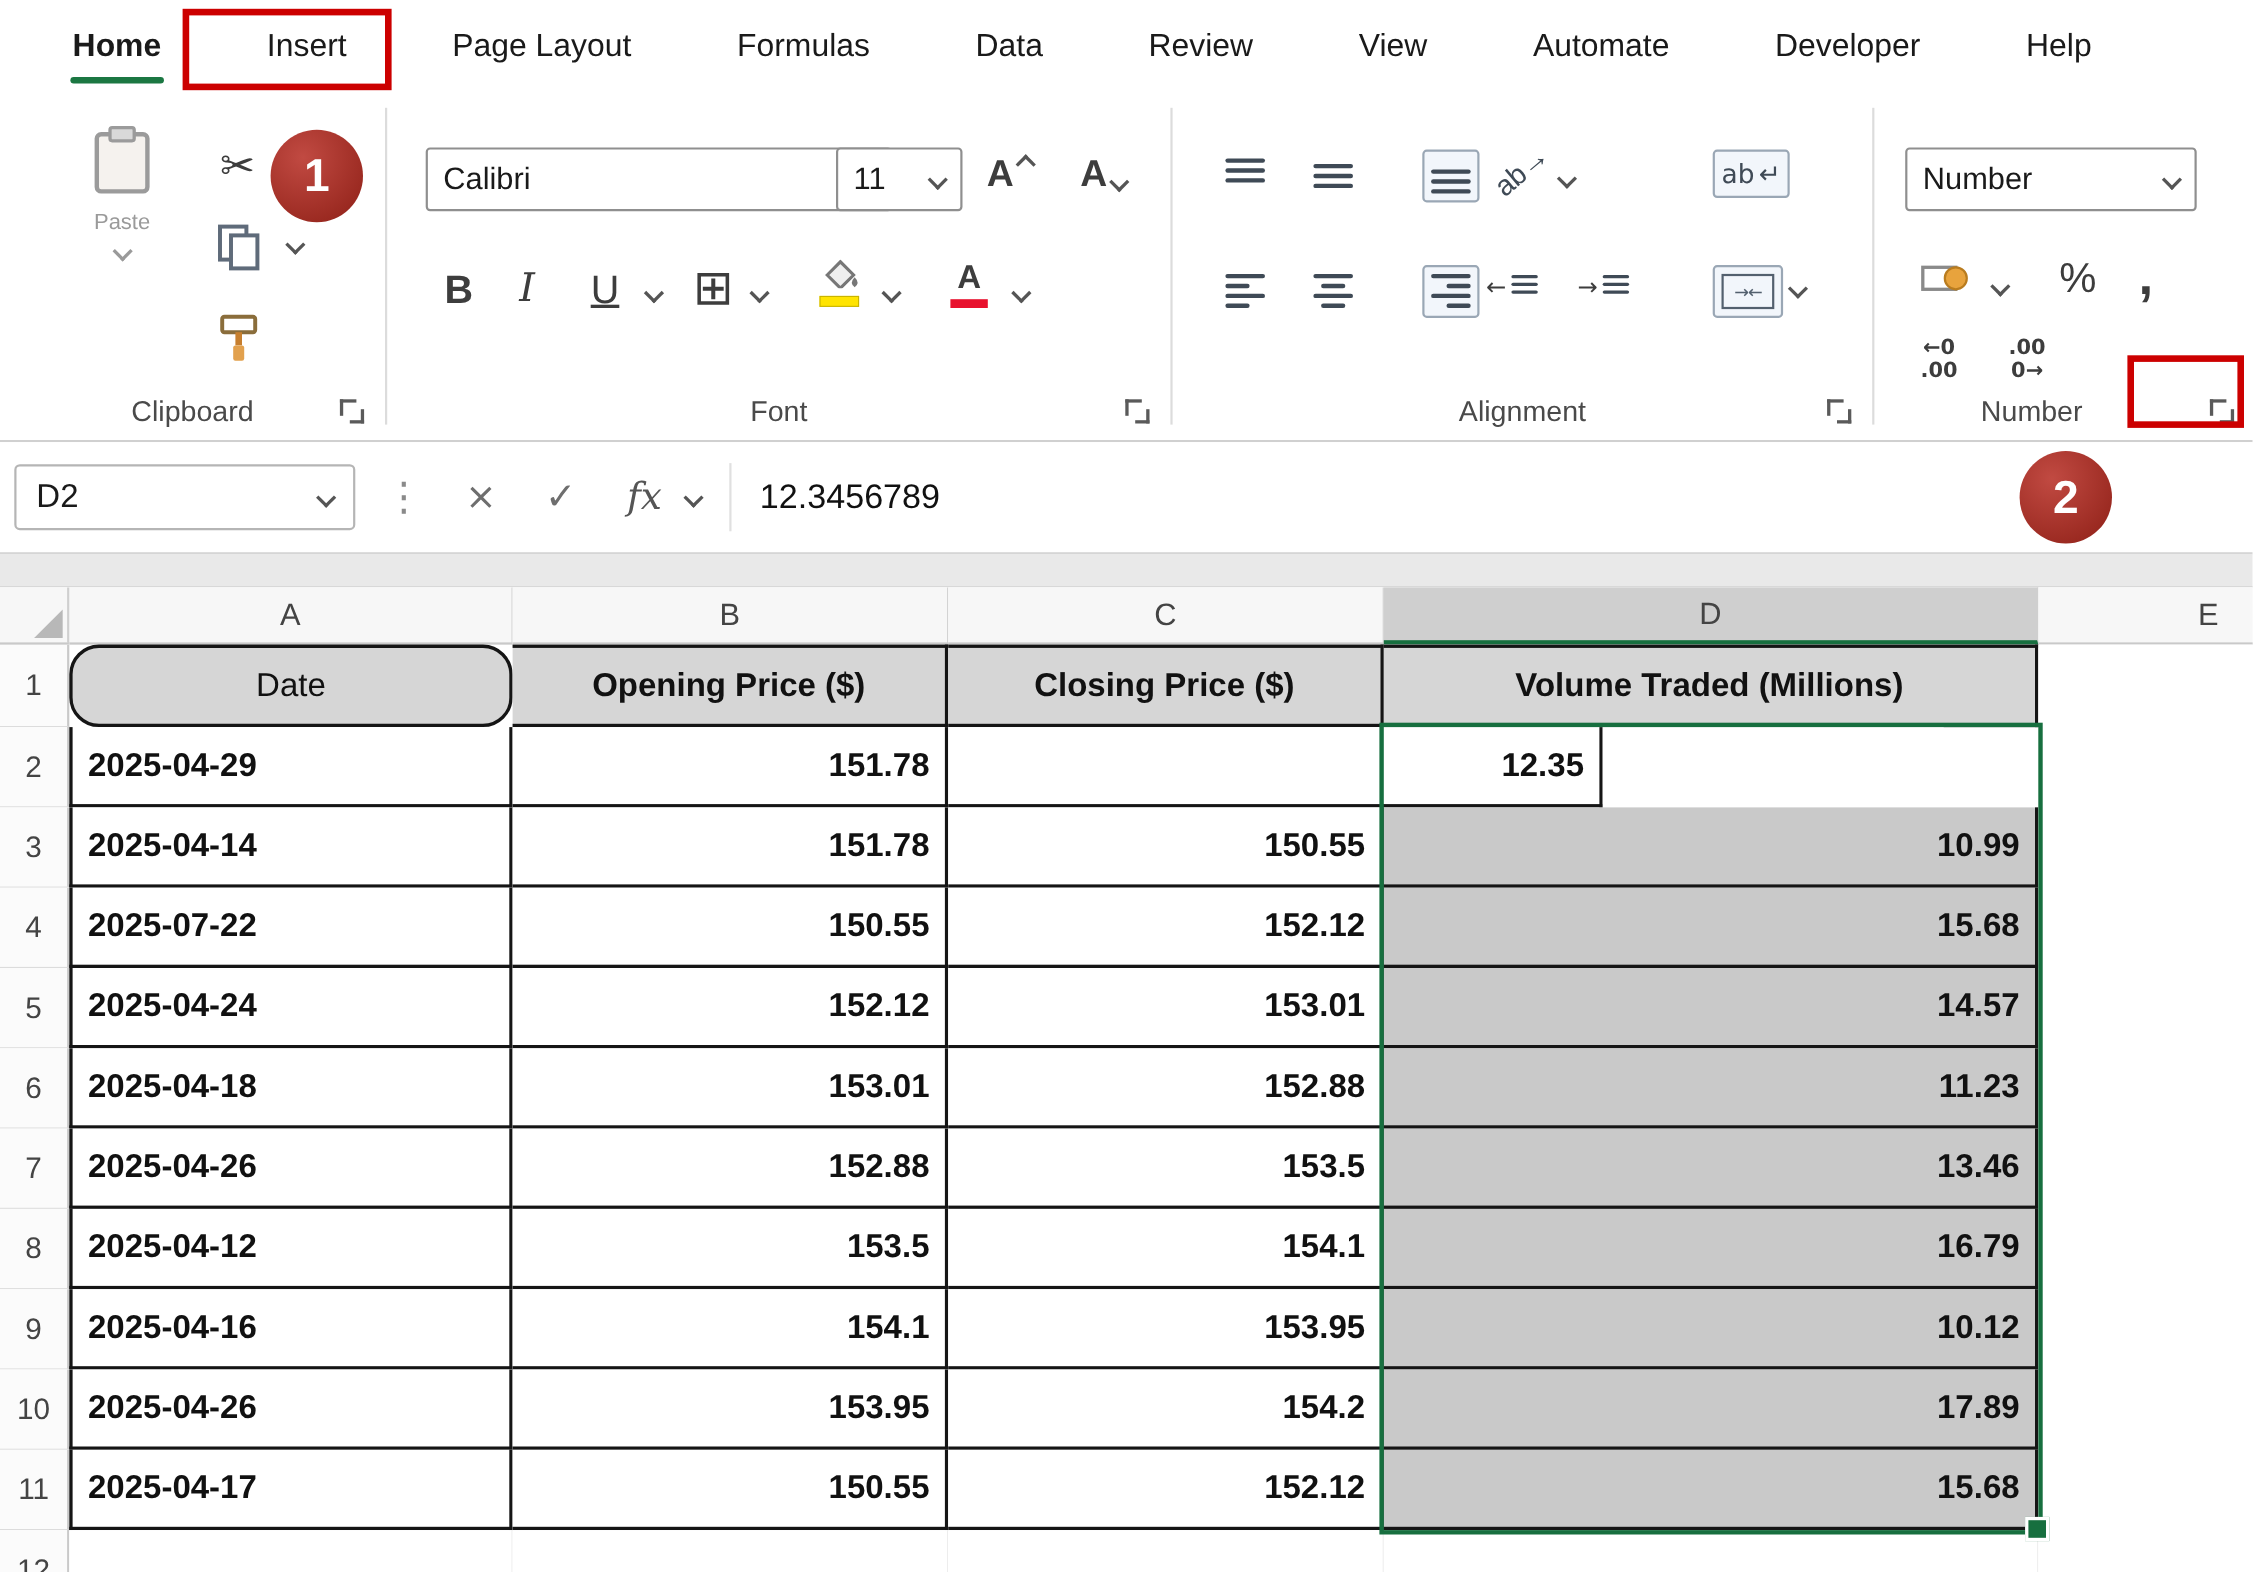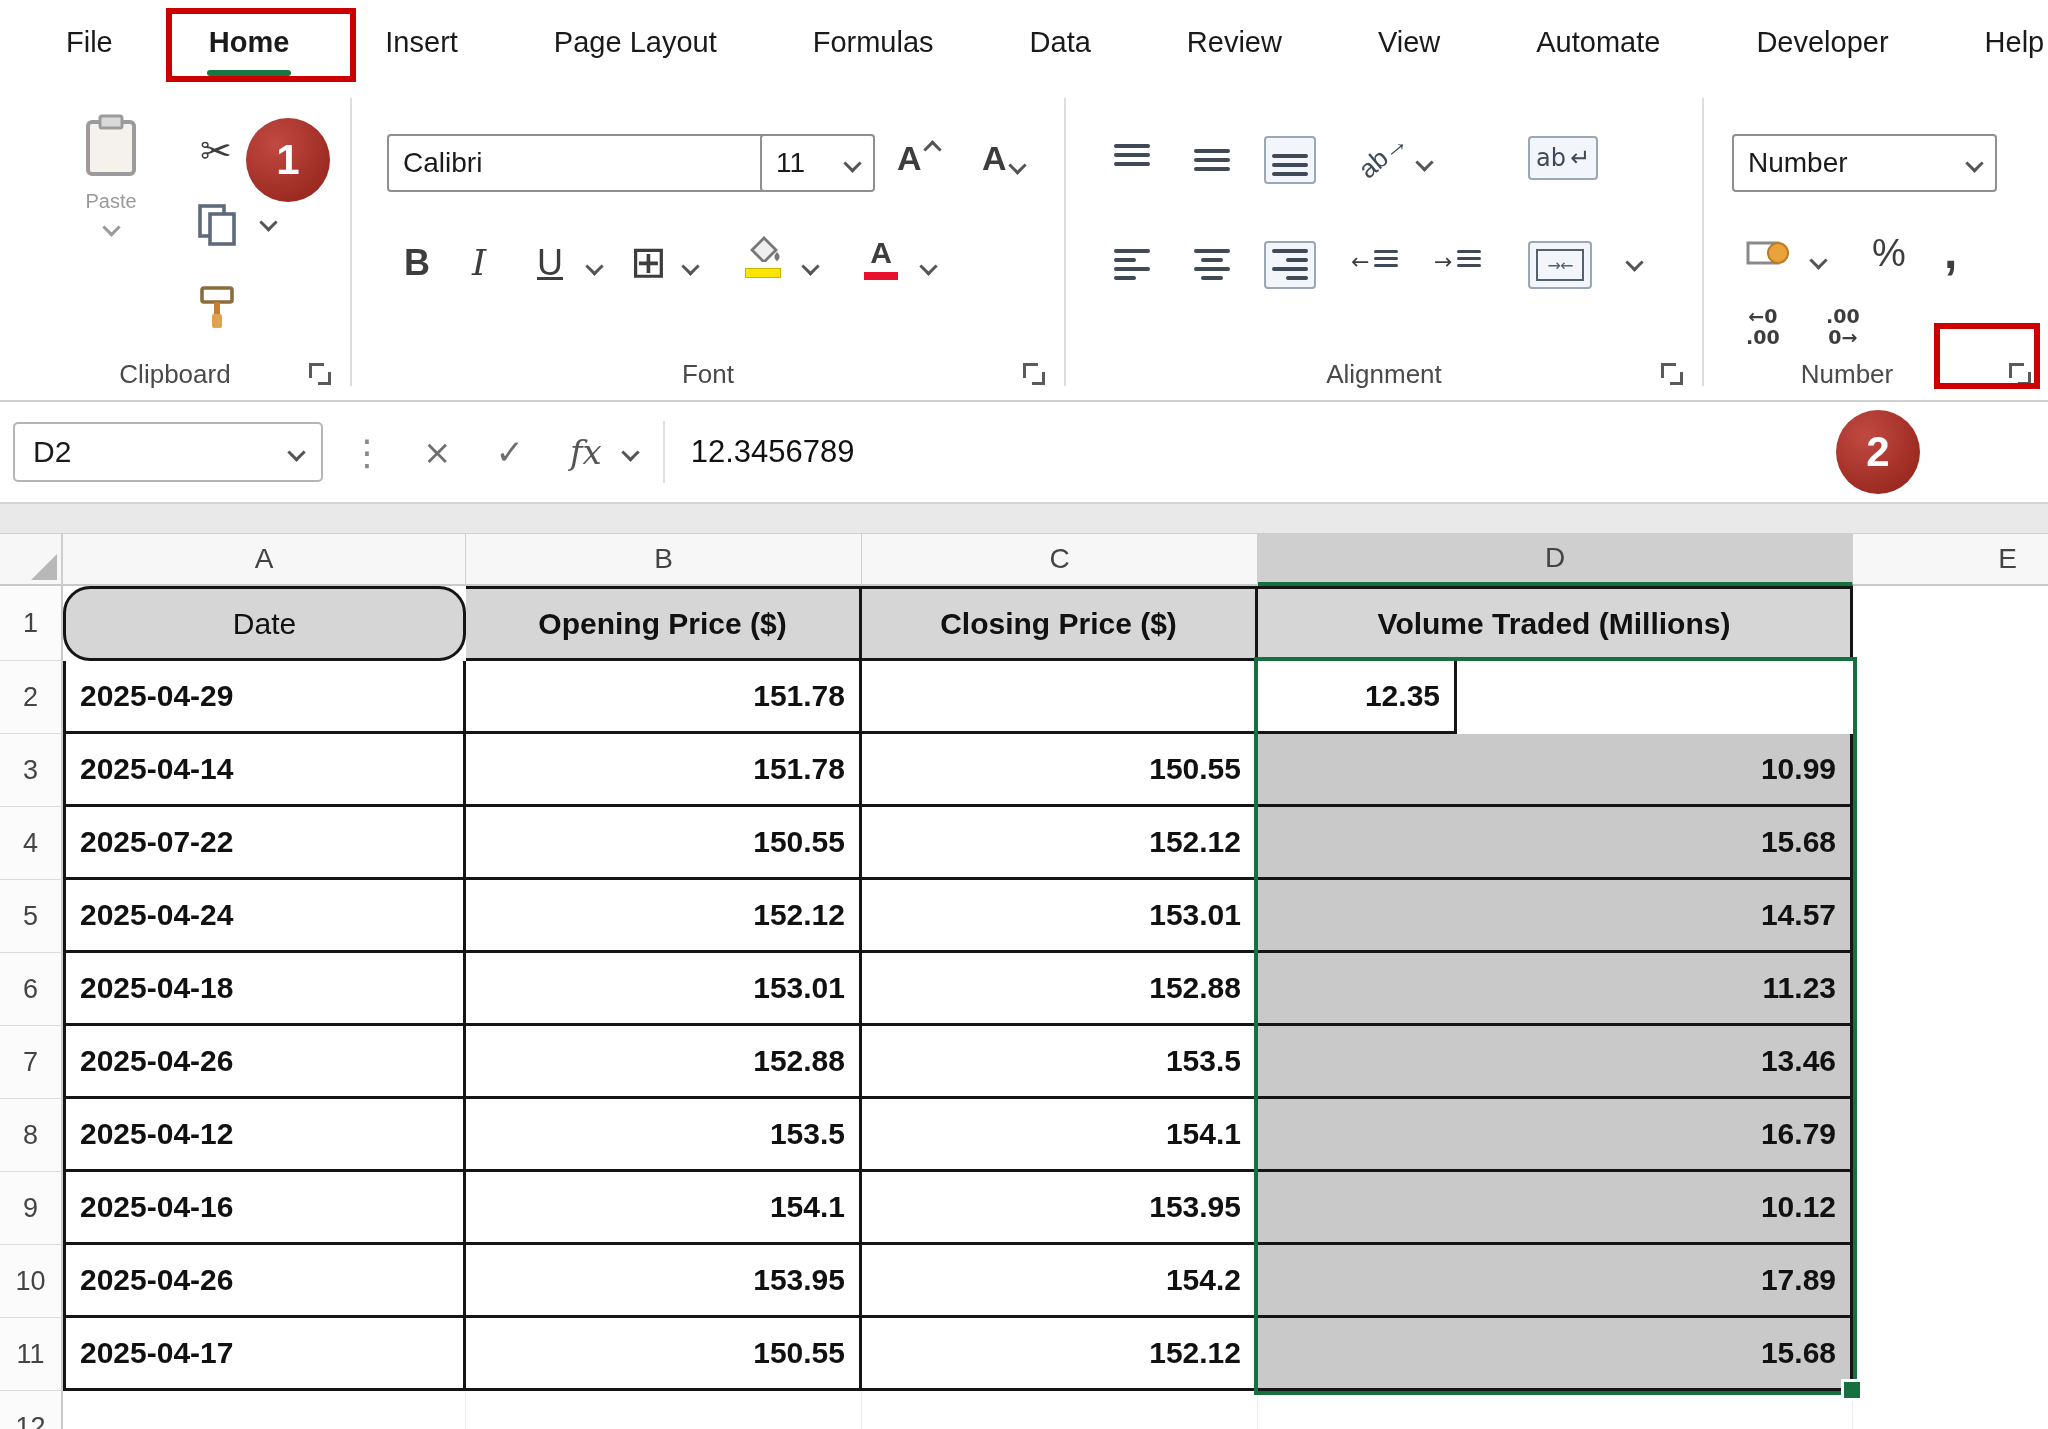--- a/index.html
+++ b/index.html
@@ -17,21 +17,21 @@
   .group {position:relative; flex:none; height:316px;}
   .gsep {width:2px; background:#dcdcdc; margin:14px 0; flex:none;}
   .g-label {position:absolute; bottom:10px; left:0; right:0; text-align:center; font-size:26px; color:#4a4a4a;}
   .launcher {position:absolute; width:26px; height:26px; right:16px; bottom:12px; cursor:pointer;}
   .launcher::before {content:""; position:absolute; left:1px; top:1px; width:12px; height:12px; border-left:3px solid #5a5a5a; border-top:3px solid #5a5a5a;}
   .launcher::after {content:""; position:absolute; right:3px; bottom:3px; width:10px; height:10px; border-right:3px solid #5a5a5a; border-bottom:3px solid #5a5a5a;}
   .ibtn {position:absolute; display:flex; align-items:center; justify-content:center; color:#3d3d3d; cursor:pointer;}
   .glyph {font-family:"DejaVu Sans", sans-serif;}
   .chv {display:inline-block; width:10px; height:10px; border-right:3px solid #555; border-bottom:3px solid #555; transform:rotate(45deg); flex:none;}
   .combo {position:absolute; border:2px solid #8f8f8f; border-radius:4px; background:#fff; display:flex; align-items:center; justify-content:space-between; padding:0 14px; font-size:28px; box-sizing:border-box;}
-  .boxed {border:2px solid #9aa7b5; background:#f2f6fb; border-radius:4px; padding:6px;}
+  .boxed {border:2px solid #9aa7b5; background:#f2f6fb; border-radius:4px; padding:6px;margin-left:29px;}
 
   
   .paste-btn {left:55px; top:30px; width:112px; flex-direction:column; gap:8px; color:#9a9a9a;}
   .paste-label {font-size:20px; color:#9a9a9a;}
   .paste-chv {border-color:#9a9a9a;}
   .cut-btn {left:200px; top:45px; font-size:38px;}
   .copy-btn {left:196px; top:118px;}
   .copy-chv {left:262px; top:132px;}
   .painter-btn {left:196px; top:200px;}
 
@@ -117,21 +117,20 @@
   .acircle {width:84px; height:84px; border-radius:50%; background:radial-gradient(circle at 35% 30%, #c14a42, #8e1f16); display:flex; align-items:center; justify-content:center; color:#fff; font-size:42px; font-weight:700;}
   .ac1 {left:246px; top:118px;}
   .ac2 {left:1836px; top:410px;}
 </style>
 </head>
 <body>
 
 <div class="page">
 
   <div class="tabs">
-    <div class="tab">File</div>
     <div class="tab active">Home</div>
     <div class="tab">Insert</div>
     <div class="tab">Page Layout</div>
     <div class="tab">Formulas</div>
     <div class="tab">Data</div>
     <div class="tab">Review</div>
     <div class="tab">View</div>
     <div class="tab">Automate</div>
     <div class="tab">Developer</div>
     <div class="tab">Help</div>

